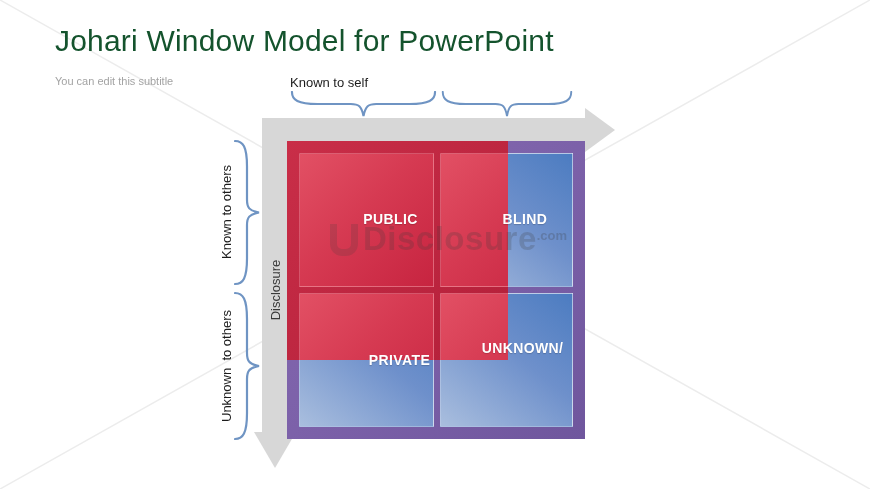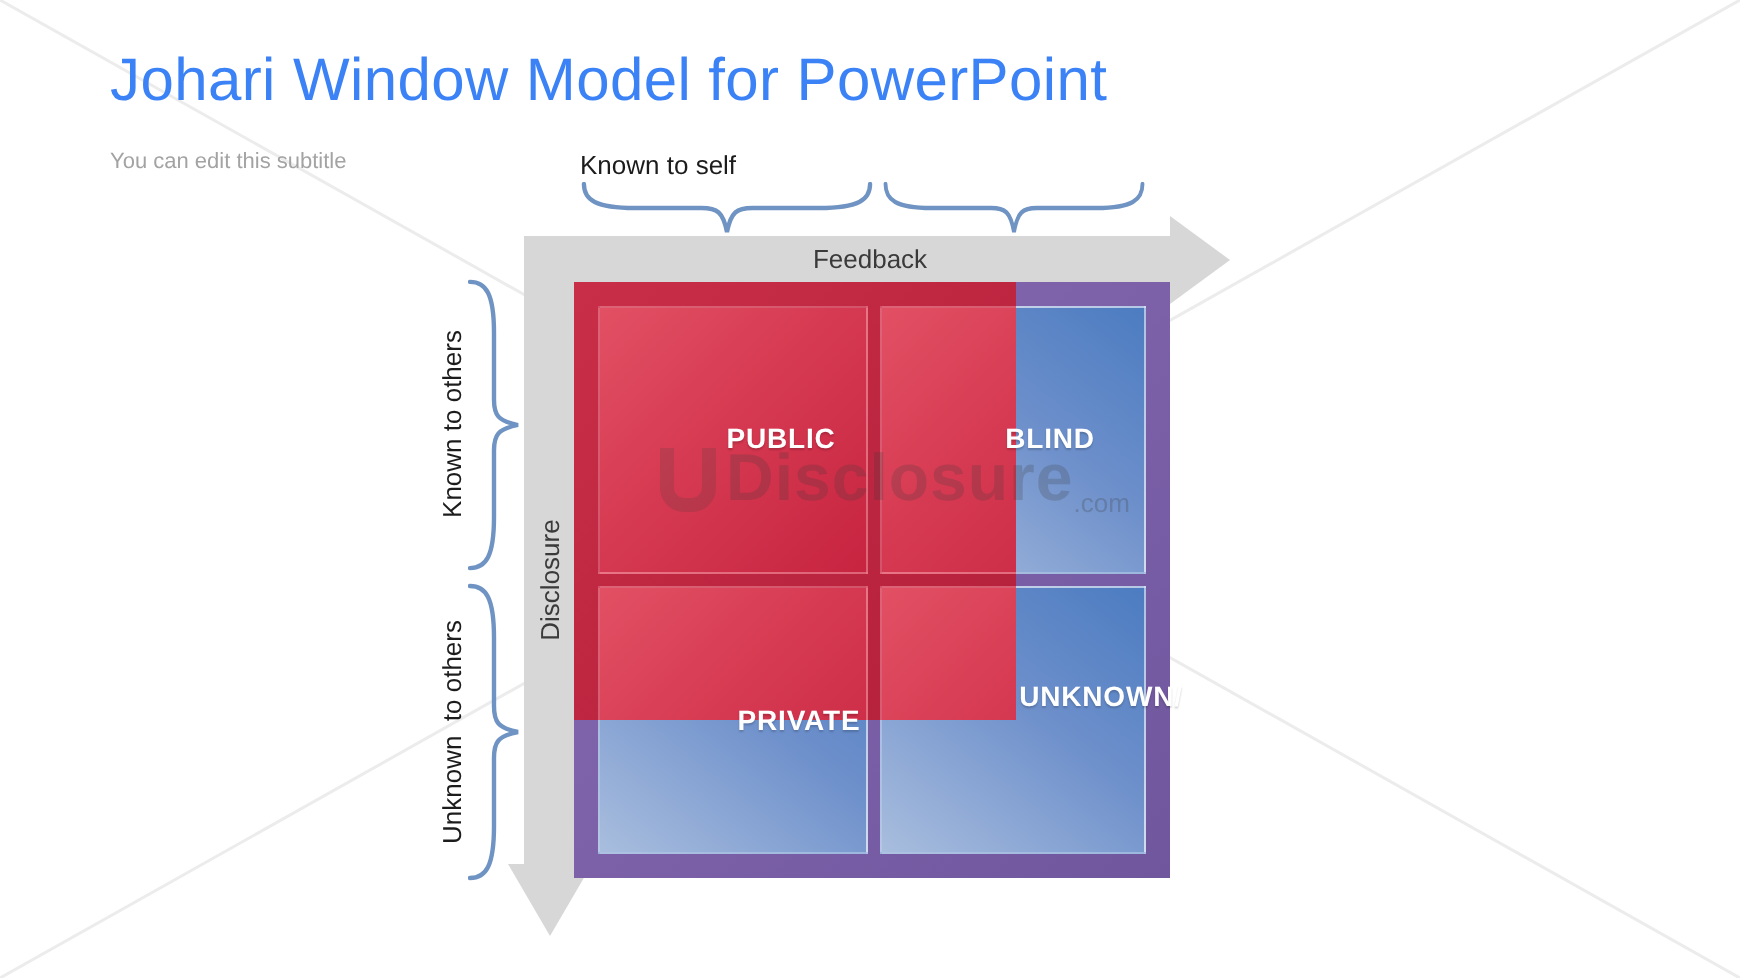--- a/index.html
+++ b/index.html
@@ -4,21 +4,21 @@
 <style>
   * { margin:0; padding:0; box-sizing:border-box; }
   html,body { background:#888; }
   .slide {
     position:relative; width:870px; height:489px; background:#ffffff;
     overflow:hidden; font-family:"Liberation Sans", sans-serif;
   }
   .xlines { position:absolute; left:0; top:0; width:870px; height:489px; pointer-events:none; }
 
   
-  .title { position:absolute; left:55px; top:24px; font-size:30px; font-weight:400; color:#3b82f6; letter-spacing:0.2px; }
+  .title { position:absolute; left:55px; top:24px; font-size:30px; font-weight:400; color:#14532d; letter-spacing:0.2px; }
   .subtitle { position:absolute; left:55px; top:75px; font-size:11px; color:#a3a3a3; }
 
   
   .h-arrow-body { position:absolute; left:262px; top:118px; width:323px; height:24px; background:#d7d7d7; }
   .h-arrow-head { position:absolute; left:585px; top:108px; width:0; height:0;
     border-left:30px solid #d7d7d7; border-top:22px solid transparent; border-bottom:22px solid transparent; }
   .v-arrow-body { position:absolute; left:262px; top:118px; width:26px; height:314px; background:#d7d7d7; }
   .v-arrow-head { position:absolute; left:254px; top:432px; width:0; height:0;
     border-top:36px solid #d7d7d7; border-left:21px solid transparent; border-right:21px solid transparent; }
   .h-axis-label { position:absolute; left:280px; top:118px; width:310px; height:24px;
@@ -49,47 +49,46 @@
     background:linear-gradient(135deg,#c92e48 0%,#b31f39 100%); }
   .tile-red { position:absolute; border:1px solid rgba(255,255,255,0.22);
     background:linear-gradient(135deg,#e25064 0%,#d63a52 45%,#c72440 100%); }
 
   .quad-label { position:absolute; color:#ffffff; font-weight:bold; font-size:14px;
     letter-spacing:0.4px; text-align:center; line-height:16px;
     text-shadow:0 1px 1px rgba(0,0,0,0.18);margin-left:24px; }
   .q-public  { left:299px; top:211px; width:135px; }
   .q-blind   { left:440px; top:211px; width:122px; }
   .q-private { left:299px; top:352px; width:153px; }
-  .q-unknown { left:448px; top:340px; width:157px; }
+  .q-unknown { left:420px; top:340px; width:157px; }
 
   
   .watermark { position:absolute; left:330px; top:222px; display:flex; align-items:flex-start; pointer-events:none; }
   .wm-logo { width:28px; height:32px; margin-top:2px; margin-right:5px;
     border:7px solid rgba(60,60,60,0.18); border-top:none; border-radius:0 0 12px 12px; }
   .wm-text { font-size:33px; font-weight:bold; color:rgba(60,60,60,0.22); letter-spacing:0.5px; line-height:34px; }
-  .wm-tld { font-size:13px; font-weight:normal; color:rgba(60,60,60,0.25); margin-top:22px; }
+  .wm-tld { font-size:13px; font-weight:bold; color:rgba(60,60,60,0.25); margin-top:6px; }
 </style>
 </head>
 <body>
 
 <div class="slide">
 
   <svg class="xlines" viewBox="0 0 870 489">
     <line x1="0" y1="0" x2="870" y2="489" stroke="#ececec" stroke-width="1.5"></line>
     <line x1="870" y1="0" x2="0" y2="489" stroke="#ececec" stroke-width="1.5"></line>
   </svg>
 
   <div class="title">Johari Window Model for PowerPoint</div>
   <div class="subtitle">You can edit this subtitle</div>
 
   <div class="h-arrow-body"></div>
   <div class="h-arrow-head"></div>
   <div class="v-arrow-body"></div>
   <div class="v-arrow-head"></div>
-  <div class="h-axis-label">Feedback</div>
   <div class="v-axis-label">Disclosure</div>
 
   <div class="cat-label cat-top-1">Known to self</div>
   <svg class="brace" style="left:290px; top:91px; width:147px; height:26px;" viewBox="0 0 150 26" preserveAspectRatio="none">
     <path d="M 2 1 C 2 9 8 13 28 13 L 62 13 C 70 13 73 15 75 25 C 77 15 80 13 88 13 L 122 13 C 142 13 148 9 148 1" fill="none" stroke="#6f94c3" stroke-width="2.2" stroke-linecap="round"></path>
   </svg>
   <svg class="brace" style="left:441px; top:91px; width:132px; height:26px;" viewBox="0 0 150 26" preserveAspectRatio="none">
     <path d="M 2 1 C 2 9 8 13 28 13 L 62 13 C 70 13 73 15 75 25 C 77 15 80 13 88 13 L 122 13 C 142 13 148 9 148 1" fill="none" stroke="#6f94c3" stroke-width="2.2" stroke-linecap="round"></path>
   </svg>
 

